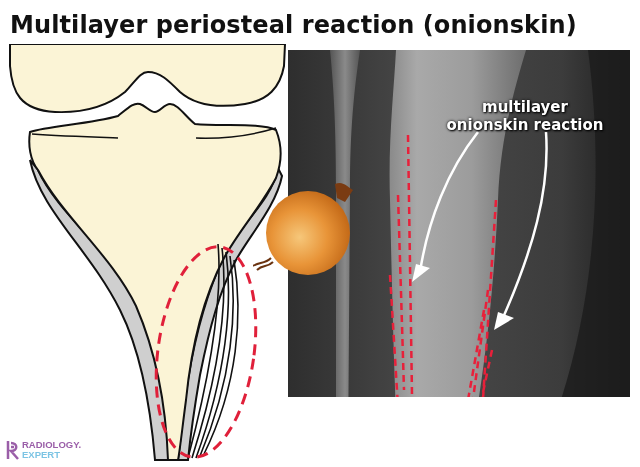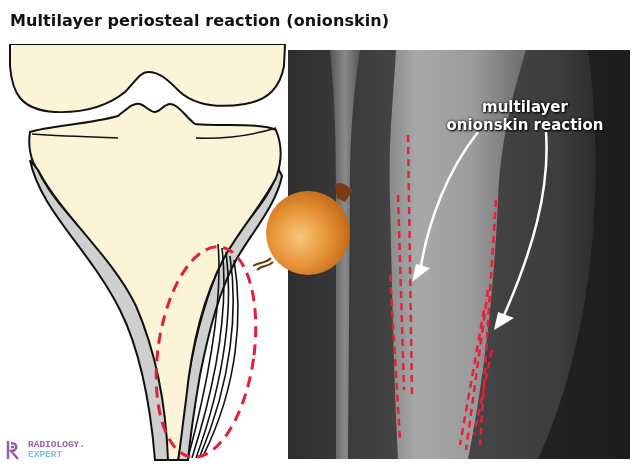--- a/index.html
+++ b/index.html
@@ -1,32 +1,32 @@
 <!DOCTYPE html>
 <html><head>
   <meta charset="utf-8">
   <style>
     * { margin: 0; padding: 0; box-sizing: border-box; }
     html, body { width: 640px; height: 467px; background: #ffffff; overflow: hidden; }
     body { position: relative; font-family: "DejaVu Sans", sans-serif; }
     .title {
       position: absolute; left: 10px; top: 11px;
       font-family: "DejaVu Sans", sans-serif; font-weight: bold;
-      font-size: 16px; color: #111111; letter-spacing: 0.1px; white-space: nowrap;
+      font-size: 24px; color: #111111; letter-spacing: 0.1px; white-space: nowrap;
     }
     .panel-left { position: absolute; left: 0; top: 44px; width: 290px; height: 423px; }
-    .panel-right { position: absolute; left: 288px; top: 50px; width: 342px; height: 409px; overflow: hidden; background: #8b5cf6; }
+    .panel-right { position: absolute; left: 288px; top: 50px; width: 342px; height: 347px; overflow: hidden; background: #8b5cf6; }
     .xray-label {
       position: absolute; top: 48px; left: 130px; width: 214px; text-align: center;
       color: #ffffff; font-weight: bold; font-size: 15px; line-height: 18px;
       text-shadow: 1px 1px 2px #000, 0 0 3px #000;
       font-family: "DejaVu Sans", sans-serif;
     }
     .logo { position: absolute; left: 6px; top: 437px; height: 26px; display: flex; align-items: center; }
-    .logo-text { font-family: Liberation Mono, monospace; font-weight: bold; font-size: 9.5px; line-height: 10px; margin-left: 6px; }
+    .logo-text { font-family: Liberation Sans, sans-serif; font-weight: bold; font-size: 9.5px; line-height: 10px; margin-left: 0; }
     .logo-l1 { color: #9a5ea8; }
     .logo-l2 { color: #7cc4e4; }
     .onion { position: absolute; left: 253px; top: 178px; width: 115px; height: 100px; }
     svg { display: block; }
   </style>
 </head>
 <body>
 
 <div class="title">Multilayer periosteal reaction (onionskin)</div>
 

